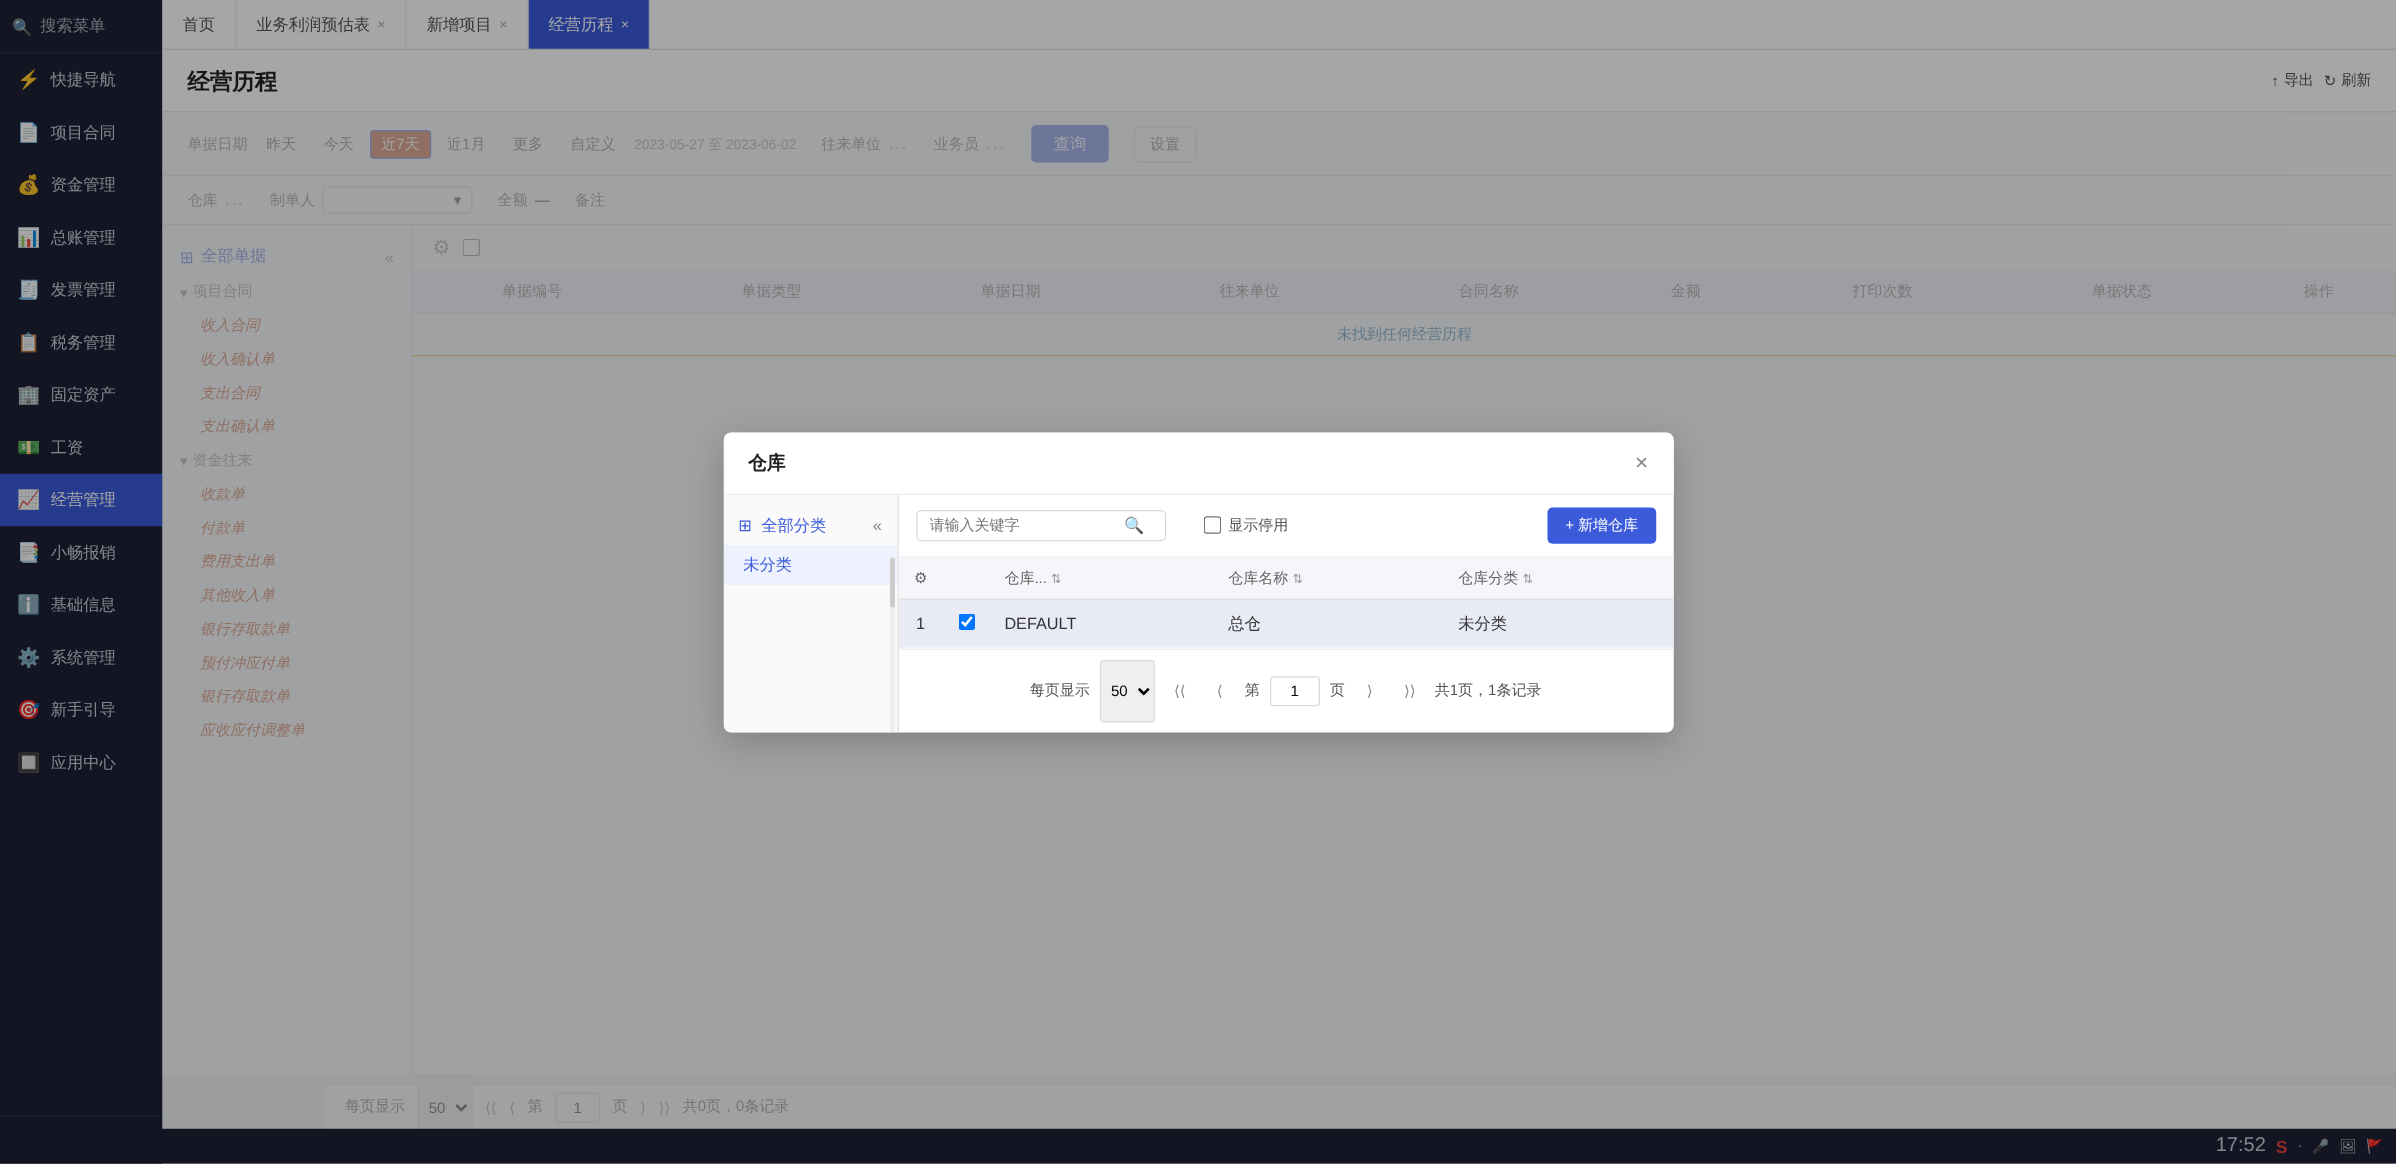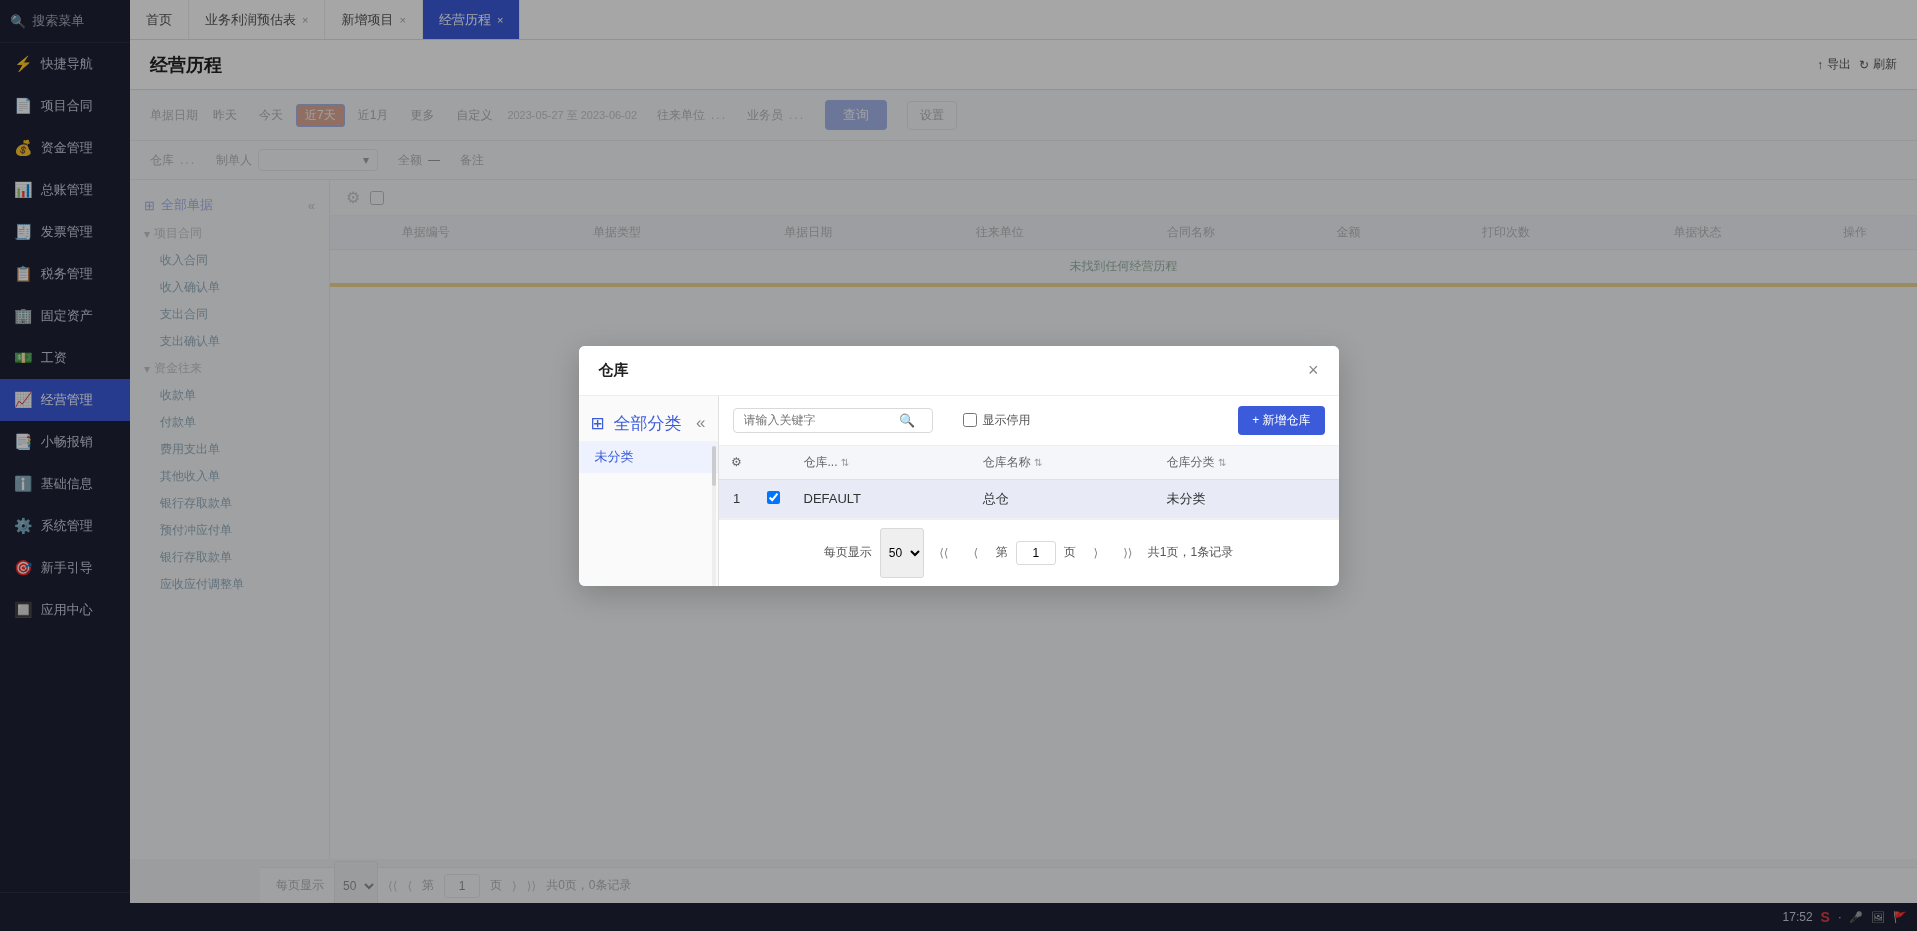--- a/index.html
+++ b/index.html
@@ -95,21 +95,21 @@
       width: 200px; background: #fff; border-right: 1px solid #e0e0e0;
       padding: 10px 0; overflow-y: auto; font-size: 13px;
     }
     .left-panel-header {
       display: flex; align-items: center; justify-content: space-between;
       padding: 6px 14px; font-size: 13px; color: #333;
     }
     .left-panel-header .all-label { display: flex; align-items: center; gap: 6px; color: #3b5bdb; font-weight: 500; }
     .left-panel-header .collapse-btn { cursor: pointer; color: #888; }
     .tree-item {
-      padding: 5px 14px 5px 20px; cursor: pointer; color: #0c4a6e; font-size: 12px;
+      padding: 5px 14px 5px 20px; cursor: pointer; color: #c2410c; font-size: 12px; font-style: italic;
     }
     .tree-group-label {
       padding: 5px 14px; color: #888; font-size: 12px; display: flex; align-items: center; gap: 4px;
     }
     .sub-item { padding-left: 30px; }
 
     
     .table-area { flex: 1; background: #fff; overflow: auto; padding: 0; }
     .table-toolbar {
       display: flex; align-items: center; padding: 8px 16px; gap: 10px; border-bottom: 1px solid #eee;
@@ -144,21 +144,21 @@
     .modal-close { cursor: pointer; color: #888; font-size: 18px; }
     .modal-body { display: flex; flex: 1; overflow: hidden; }
 
     
     .modal-sidebar {
       width: 140px; border-right: 1px solid #e0e0e0; background: #fafafa;
       padding: 10px 0; overflow-y: auto;
     }
     .modal-sidebar-header {
       display: flex; align-items: center; justify-content: space-between;
-      padding: 6px 12px; font-size: 17px; color: #3b5bdb; font-weight: 500;
+      padding: 6px 12px; font-size: 13px; color: #3b5bdb; font-weight: 500;
     }
     .modal-sidebar-item {
       padding: 7px 16px; font-size: 13px; color: #333; cursor: pointer;
     }
     .modal-sidebar-item.active { color: #3b5bdb; background: #eef2ff; }
 
     
     .modal-content { flex: 1; display: flex; flex-direction: column; overflow: hidden; }
     .modal-toolbar {
       display: flex; align-items: center; justify-content: space-between;
@@ -224,21 +224,21 @@
 
     
     .bg-dimmed { opacity: 0.4; pointer-events: none; }
 
     
     .data-table { width: 100%; border-collapse: collapse; font-size: 12px; }
     .data-table th {
       background: #f5f6fa; color: #666; font-weight: 500; padding: 8px 10px;
       border-bottom: 1px solid #e0e0e0; white-space: nowrap;
     }
-    .data-table td { padding: 8px 10px; border-bottom: 4px solid #eab308; color: #14532d; }
+    .data-table td { padding: 8px 10px; border-bottom: 1px solid #eab308; color: #0369a1; }
 
     
     .modal-sidebar::-webkit-scrollbar { width: 4px; }
     .modal-sidebar::-webkit-scrollbar-track { background: #f0f0f0; }
     .modal-sidebar::-webkit-scrollbar-thumb { background: #ccc; border-radius: 2px; }
     .modal-table::-webkit-scrollbar { width: 4px; }
     .modal-table::-webkit-scrollbar-track { background: #f0f0f0; }
     .modal-table::-webkit-scrollbar-thumb { background: #ccc; border-radius: 2px; }
 
     .notice-text { color: #888; font-size: 12px; padding: 20px; text-align: center; }
@@ -463,21 +463,21 @@
     <span>第</span>
     <input type="text" value="1" style="width: 36px; height: 24px; border: 1px solid rgb(217, 217, 217); border-radius: 3px; text-align: center; font-size: 12px;">
     <span>页</span>
     <span style="cursor:pointer;color:#888;">⟩</span>
     <span style="cursor:pointer;color:#888;">⟩⟩</span>
     <span>共0页，0条记录</span>
   </div>
 </div>
 
 <div class="taskbar">
-  <span style="color:#ccd;font-size:12px;">17:52</span>
+  <span style="color:#ccd;font-size:16px;">17:52</span>
   <span style="color:#e04040;font-weight:bold;font-size:14px;">S</span>
   <span style="color:#ccc;">·</span>
   <span style="color:#ccc;">🎤</span>
   <span style="color:#ccc;">🖼</span>
   <span style="color:#ccc;">🚩</span>
 </div>
 
 <div class="modal-overlay">
   <div class="modal">
 

